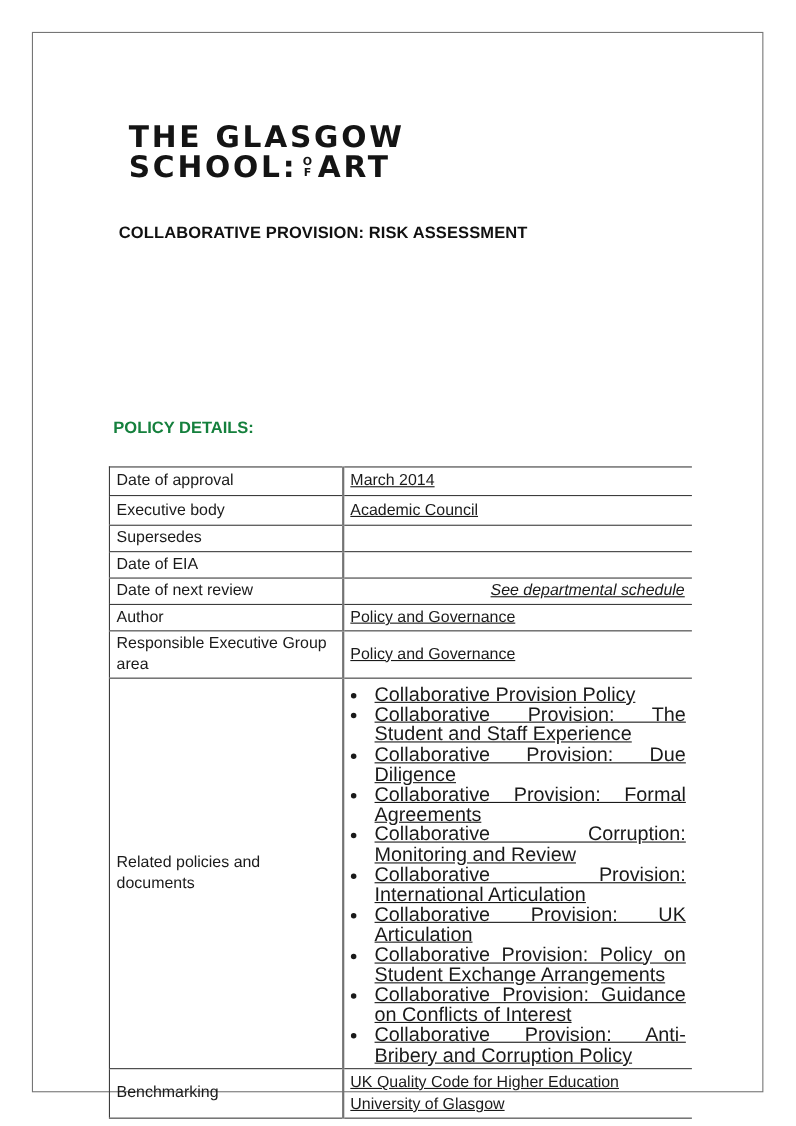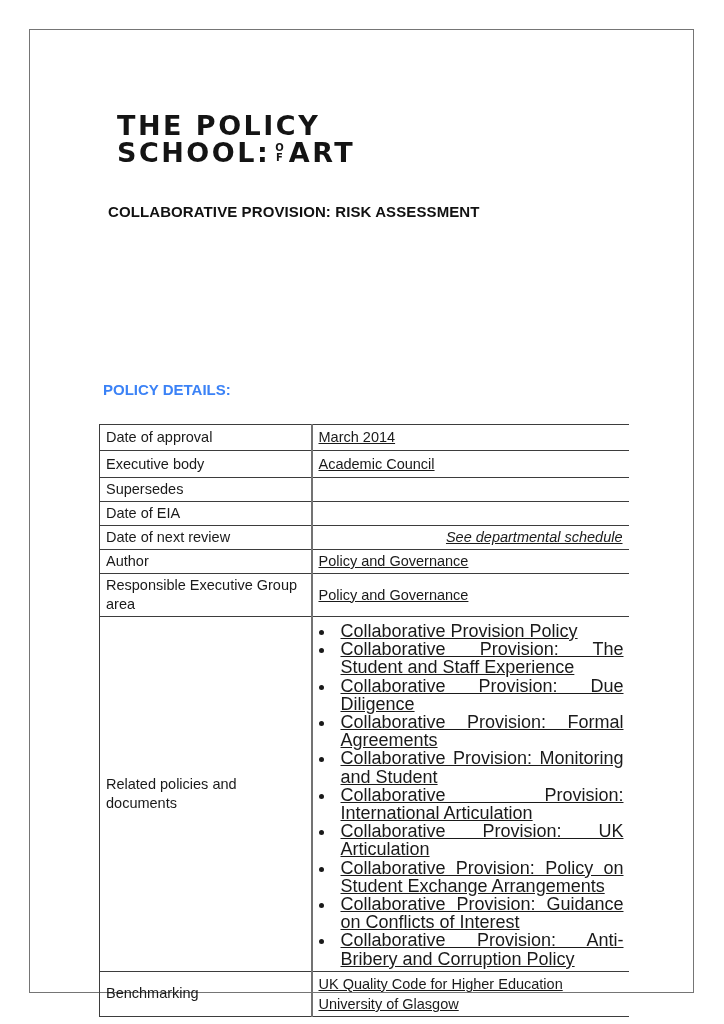--- a/index.html
+++ b/index.html
@@ -9,21 +9,21 @@
   .sheet-border { position:absolute; left:29px; top:29px; width:665px; height:964px; border:1px solid #757575; }
 
   
   .logo { position:absolute; left:117px; top:112px; font-family:"DejaVu Sans",sans-serif; font-weight:800; color:#141414; }
   .logo-line1 { font-size:27px; line-height:27px; letter-spacing:2.5px; }
   .logo-line2 { display:flex; align-items:center; font-size:27px; line-height:27px; letter-spacing:2.5px; margin-top:0px;text-align:right; }
   .of-stack { display:inline-flex; flex-direction:column; align-items:center; justify-content:center; font-size:10px; line-height:9.5px; letter-spacing:0; margin:0 5px; font-weight:800; }
 
   
   .doc-title { position:absolute; left:108px; top:203px; font-size:15px; font-weight:bold; letter-spacing:0.1px; color:#111; }
-  .section-heading { position:absolute; left:103px; top:381px; font-size:15px; font-weight:bold; color:#3b82f6; }
+  .section-heading { position:absolute; left:103px; top:381px; font-size:15px; font-weight:bold; color:#15803d; }
 
   
   .policy-table { position:absolute; left:99px; top:424px; width:529px; border-collapse:collapse; table-layout:fixed;
                   border-top:1px solid #3d3d3d; border-left:1px solid #3d3d3d; }
   .policy-table td { border-bottom:1px solid #3d3d3d; font-size:14.5px; vertical-align:middle; padding:2px 6px; color:#1a1a1a; }
   .policy-table td.label-cell { border-right:2px solid #737373; width:212px; line-height:19px; }
   .policy-table td.value-cell { width:317px; line-height:19px;text-decoration:underline; }
   tr.r1 { height:26px; } tr.r2 { height:27px; } tr.r3 { height:24px; } tr.r4 { height:23px; }
   tr.r5 { height:24px; } tr.r6 { height:24px; } tr.r7 { height:43px; }
   tr.r8 { height:274px; } tr.r9 { height:41px; }
@@ -34,21 +34,21 @@
   .bullet-list li { font-size:18px; line-height:18.2px; text-align:justify; padding-left:5px; }
   .bench-line { line-height:20px; }
 </style>
 </head>
 <body>
 
 <div class="canvas">
   <div class="sheet-border"></div>
 
   <div class="logo">
-    <div class="logo-line1">THE POLICY</div>
+    <div class="logo-line1">THE GLASGOW</div>
     <div class="logo-line2">
       <span>SCHOOL:</span>
       <span class="of-stack">
         <span>O</span>
         <span>F</span>
       </span>
       <span>ART</span>
     </div>
   </div>
 
@@ -87,21 +87,21 @@
       <td class="value-cell">Policy and Governance</td>
     </tr>
     <tr class="r8">
       <td class="label-cell">Related policies and documents</td>
       <td class="value-cell bullets-cell">
         <ul class="bullet-list">
           <li>Collaborative Provision Policy</li>
           <li>Collaborative Provision: The Student and Staff Experience</li>
           <li>Collaborative Provision: Due Diligence</li>
           <li>Collaborative Provision: Formal Agreements</li>
-          <li>Collaborative Provision: Monitoring and Student</li>
+          <li>Collaborative Corruption: Monitoring and Review</li>
           <li>Collaborative Provision: International Articulation</li>
           <li>Collaborative Provision: UK Articulation</li>
           <li>Collaborative Provision: Policy on Student Exchange Arrangements</li>
           <li>Collaborative Provision: Guidance on Conflicts of Interest</li>
           <li>Collaborative Provision: Anti-Bribery and Corruption Policy</li>
         </ul>
       </td>
     </tr>
     <tr class="r9">
       <td class="label-cell">Benchmarking</td>

